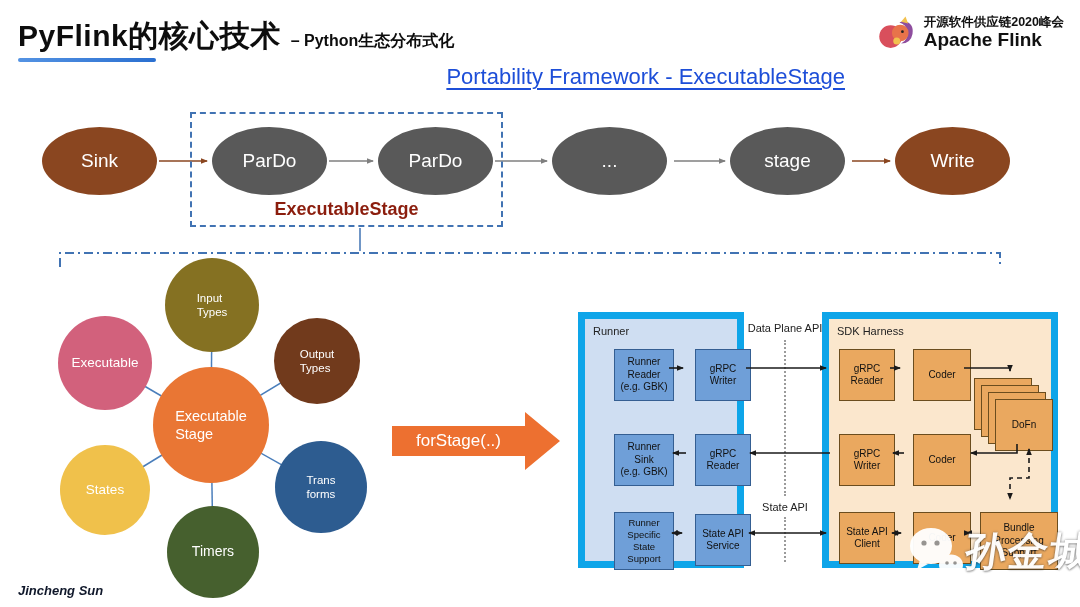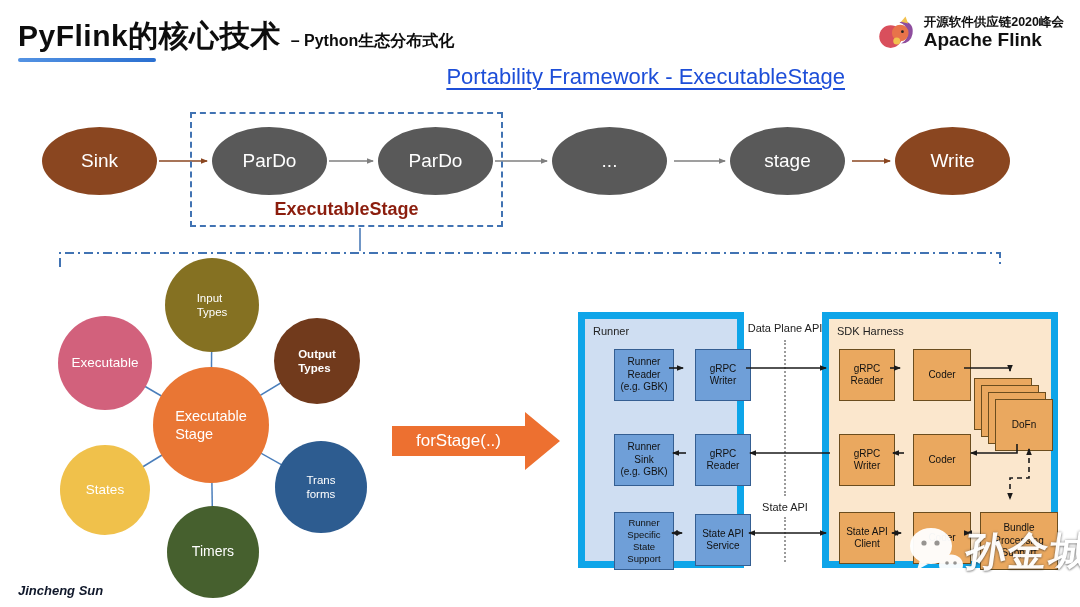--- a/index.html
+++ b/index.html
@@ -27,21 +27,21 @@
   .oval.st { background:#595959; }
   .group-box { position:absolute; left:190px; top:112px; width:313px; height:115px;
     border:2px dashed #4173b3; z-index:1; }
   .group-label { position:absolute; left:190px; top:199px; width:313px; text-align:center;
     font-size:18px; font-weight:bold; color:#8b1d0d; z-index:2; }
   
   .circle { position:absolute; border-radius:50%; display:flex; align-items:center; justify-content:center;
     color:#fff; white-space:pre-line; line-height:1.25; z-index:2; }
   .c-input  { left:165px; top:258px; width:94px;  height:94px;  background:#857122; font-size:11.5px; }
   .c-side   { left:58px;  top:316px; width:94px;  height:94px;  background:#d2617c; font-size:13.5px; }
-  .c-output { left:274px; top:318px; width:86px;  height:86px;  background:#713a1c; font-size:11.5px;font-weight:bold; }
+  .c-output { left:274px; top:318px; width:86px;  height:86px;  background:#713a1c; font-size:11.5px; }
   .c-exec   { left:153px; top:367px; width:116px; height:116px; background:#e97634; font-size:14.5px; }
   .c-states { left:60px;  top:445px; width:90px;  height:90px;  background:#f0c14b; font-size:13.5px; }
   .c-timers { left:167px; top:506px; width:92px;  height:92px;  background:#46602e; font-size:14px; }
   .c-trans  { left:275px; top:441px; width:92px;  height:92px;  background:#2d5c90; font-size:11.5px; }
   
   .forstage-label { position:absolute; left:392px; top:426px; width:133px; height:30px;
     display:flex; align-items:center; justify-content:center; color:#fff; font-size:17px; z-index:3; }
   
   .panel { position:absolute; border:7px solid #0ea5e9; z-index:2; }
   .panel-runner { left:578px; top:312px; width:166px; height:256px; background:#cfdef2; }

